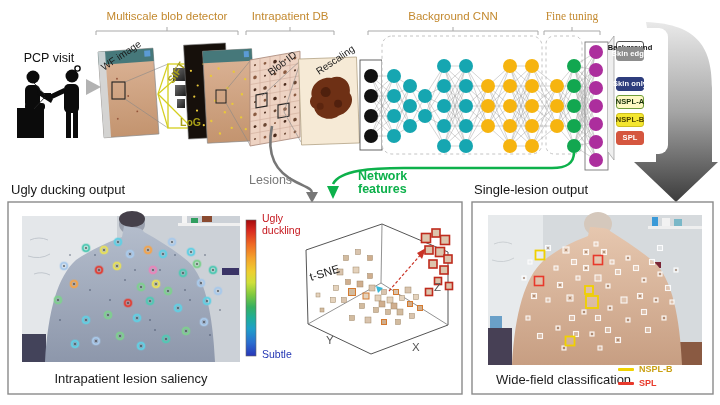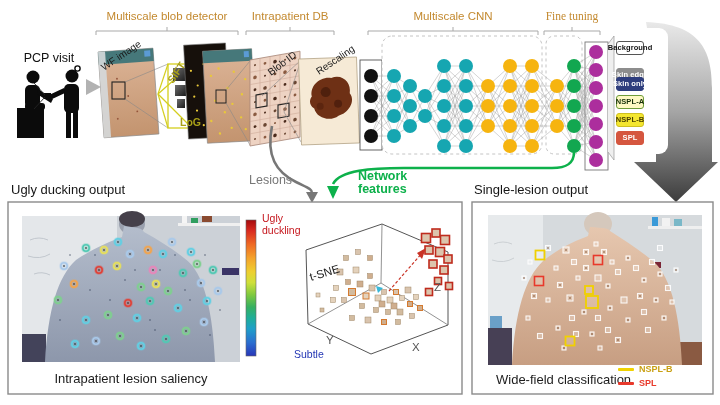--- a/index.html
+++ b/index.html
@@ -7,21 +7,21 @@
          font-family:"Liberation Sans",sans-serif;}
   .stage svg{position:absolute;left:0;top:0;}
   .abs{position:absolute;white-space:nowrap;}
   .sec-label{position:absolute;transform:translateX(-50%);font-size:11.5px;white-space:nowrap;}
   .pcp-label{font-size:12.5px;color:#111;transform:translateX(-50%);}
   .flow-gray{font-size:12.5px;color:#8a8a8a;}
   .flow-green{font-size:12.5px;font-weight:bold;line-height:13px;}
   .panel-title{font-size:13px;color:#161616;}
   .panel-caption{font-size:13px;color:#1c1c1c;}
   .cbar-top{font-size:10.5px;line-height:12px;}
-  .cbar-bot{font-size:10.5px;margin-left:32px;}
+  .cbar-bot{font-size:10.5px;}
   .pill{position:absolute;left:616px;width:28px;height:13.5px;border-radius:3px;
         font-size:7.5px;font-weight:bold;display:flex;align-items:center;justify-content:center;
         box-sizing:border-box;letter-spacing:.1px;}
   .legend-row{position:absolute;left:618px;display:flex;align-items:center;gap:5px;
               font-size:9px;font-weight:bold;}
   .legend-dash{width:16px;height:3px;border-radius:1px;display:inline-block;}
 </style>
 </head>
 <body>
 
@@ -794,21 +794,21 @@
 
   <text transform="translate(104,71) rotate(-34)" font-size="10" fill="#1a1a1a">WF image</text>
   <text id="sift-lbl" transform="translate(173,84) rotate(-56)" font-size="10.5" font-weight="bold" fill="#a8a018">SIFT</text>
   <text id="log-lbl" x="180" y="126" font-size="10.5" font-weight="bold" fill="#a8a018">LoG</text>
   <text transform="translate(271,76) rotate(-37)" font-size="10" fill="#1a1a1a">Blob ID</text>
   <text transform="translate(319,75) rotate(-34)" font-size="10" fill="#1a1a1a">Rescaling</text>
 </svg>
 
 <div class="abs sec-label" style="left: 167px; top: 10px; color: rgb(195, 137, 47);">Multiscale blob detector</div>
 <div class="abs sec-label" style="left: 290px; top: 10px; color: rgb(195, 137, 47);">Intrapatient DB</div>
-<div class="abs sec-label" style="left: 453px; top: 10px; color: rgb(195, 137, 47);">Multiscale CNN</div>
+<div class="abs sec-label" style="left: 453px; top: 10px; color: rgb(195, 137, 47);">Background CNN</div>
 <div class="abs sec-label" style="left: 572px; top: 10px; color: rgb(195, 137, 47); font-family: Liberation Serif, serif;">Fine tuning</div>
 
 <div class="abs pcp-label" style="left:49px;top:51px">PCP visit</div>
 
 <div class="abs flow-gray" style="left: 249px; top: 173px; color: rgb(119, 119, 119);">Lesions</div>
 <div class="abs flow-green" id="nf-label" style="left: 358px; top: 170px; color: rgb(13, 177, 75);">
   <div>Network</div>
   <div>features</div>
 </div>
 
@@ -828,20 +828,20 @@
   <span class="legend-dash" id="dash-0" style="background: rgb(240, 210, 0);"></span>
   <span id="leg-0" style="color: rgb(201, 160, 20);">NSPL-B</span>
 </div>
 <div class="legend-row" style="top:378px">
   <span class="legend-dash" id="dash-1" style="background: rgb(232, 57, 43);"></span>
   <span id="leg-1" style="color: rgb(232, 57, 43);">SPL</span>
 </div>
 
 <div class="abs" id="class-pills" style="left:0;top:0">
       <div class="pill" style="background: rgb(255, 255, 255); color: rgb(17, 17, 17); border: 1px solid rgb(85, 85, 85); top: 41px;">Background</div>
-      <div class="pill" style="background: rgb(141, 141, 141); color: rgb(255, 255, 255); border: 1px solid rgb(141, 141, 141); top: 68px;">Skin edge</div>
+      <div class="pill" style="background: rgb(141, 141, 141); color: rgb(255, 255, 255); border: 1px solid rgb(141, 141, 141); top: 47px;">Skin edge</div>
       <div class="pill" style="background: rgb(46, 61, 125); color: rgb(255, 255, 255); border: 1px solid rgb(46, 61, 125); top: 77px;">Skin only</div>
       <div class="pill" style="background: #fef9c3; color: rgb(23, 48, 10); border: 1px solid rgb(111, 156, 58); top: 95px;">NSPL-A</div>
       <div class="pill" style="background: rgb(244, 230, 47); color: rgb(74, 64, 0); border: 1px solid rgb(207, 192, 32); top: 113px;">NSPL-B</div>
       <div class="pill" style="background: rgb(213, 86, 63); color: rgb(255, 255, 255); border: 1px solid rgb(213, 86, 63); top: 131px;">SPL</div>
     </div>
 
 </div>
 
 </body></html>

